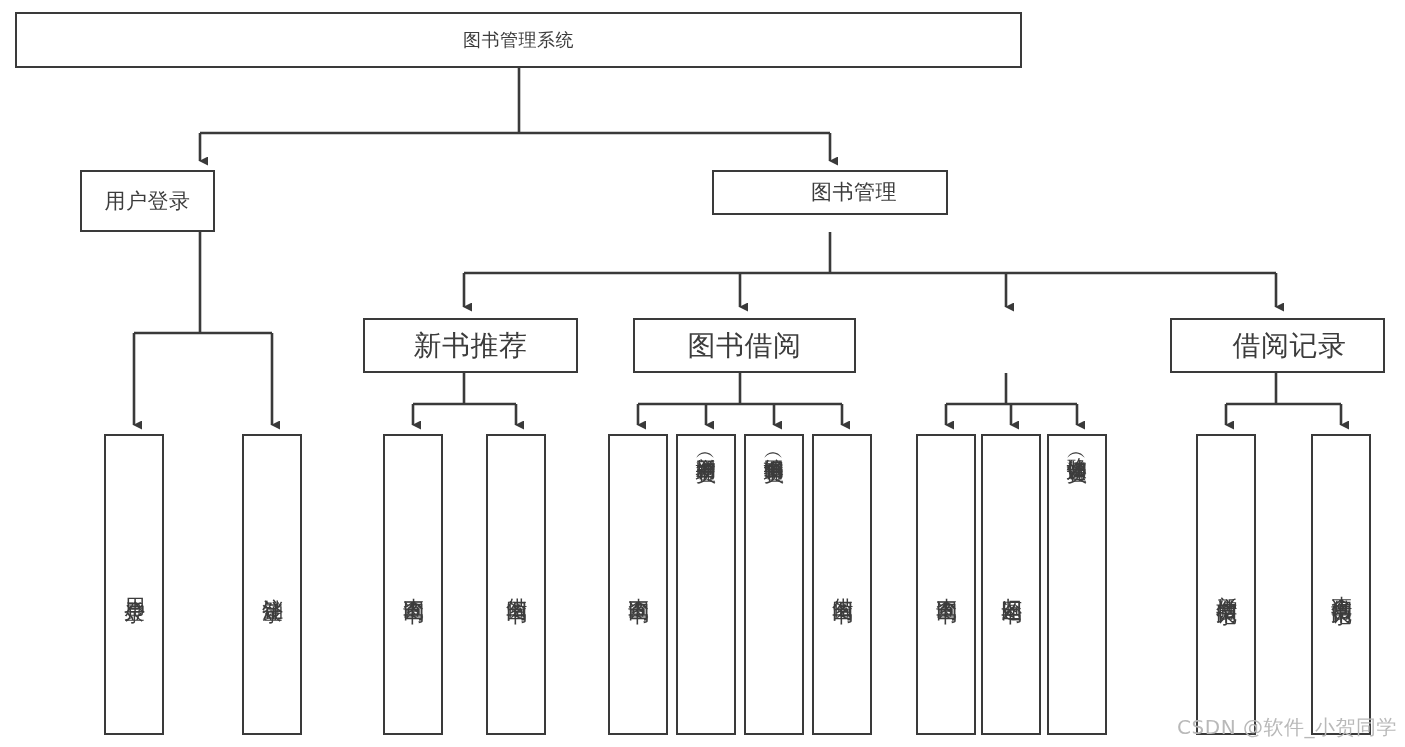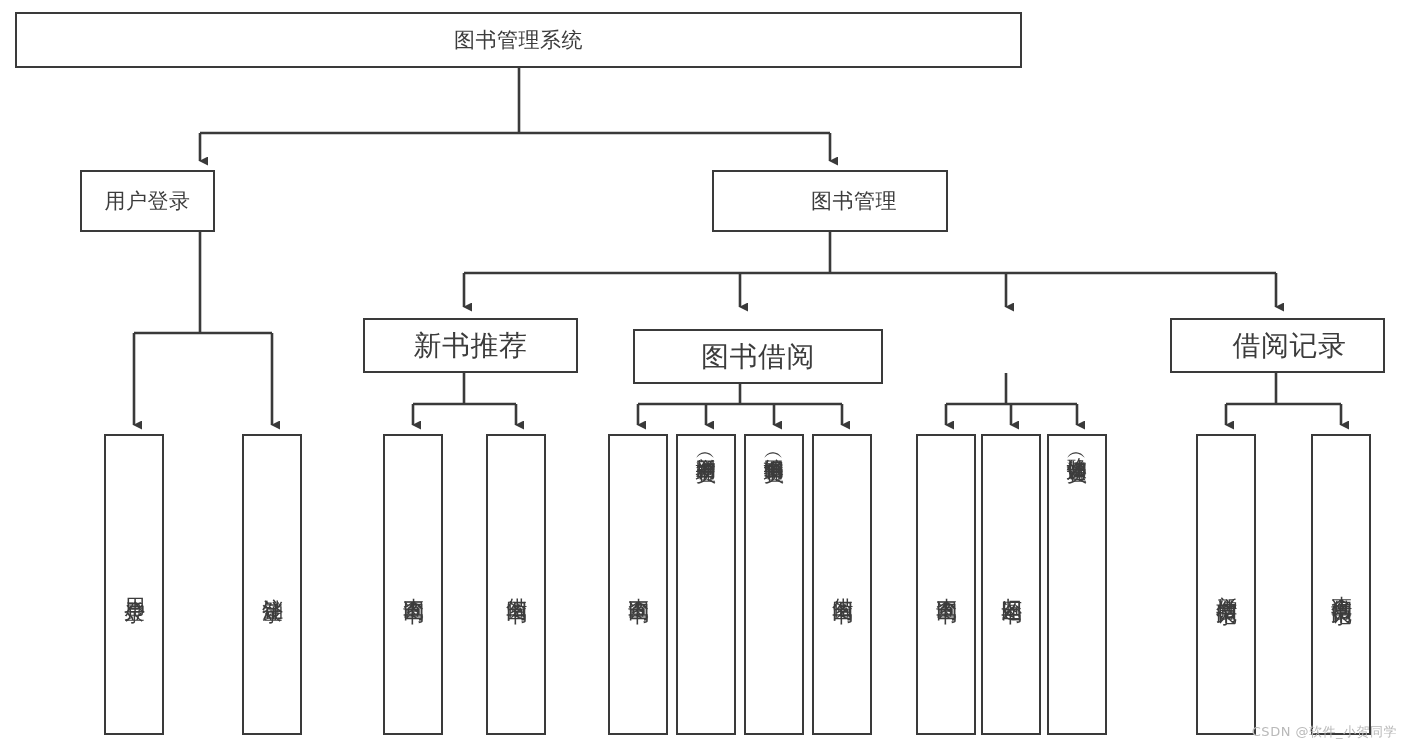--- a/index.html
+++ b/index.html
@@ -37,21 +37,21 @@
   }
   .node-label {
     display: block;
     text-align: center;
     line-height: 1.05;
     letter-spacing: 0.5px;
     color: #3c3c3c;
   }
   
   .node.h .node-label {
-    font-size: 21px;
+    font-size: 18px;
     white-space: nowrap;
   }
   .node.lvl2 .node-label { font-size: 21px; }
   .node.lvl3 .node-label { font-size: 28px; }
   
   .node.v {
     align-items: flex-start;
     justify-content: center;
     padding-top: 6px;
   }
@@ -65,21 +65,21 @@
   }
   .node.v.tall .node-label {
     font-size: 20px;
     letter-spacing: 1px;
   }
   .node.v.mid  { padding-top: 0; align-items: center; }
   .watermark {
     position: absolute;
     right: 8px;
     bottom: 6px;
-    font-size: 13px;
+    font-size: 20px;
     color: #b9b9b9;
     white-space: nowrap;
     letter-spacing: 0.5px;
   }
 </style>
 </head>
 <body>
 
 <div id="diagram-root">
 
@@ -134,29 +134,29 @@
   </svg>
 
   <div class="node h" style="left:15px; top:12px; width:1007px; height:56px;">
     <span class="node-label">图书管理系统</span>
   </div>
 
   <div class="node h lvl2" style="left:80px; top:170px; width:135px; height:62px;">
     <span class="node-label">用户登录</span>
   </div>
 
-  <div class="node h lvl2" style="left:712px; top:170px; width:236px; height:62px;padding-left:48px;">
+  <div class="node h lvl2" style="left:712px; top:170px; width:236px; height:45px;padding-left:48px;">
     <span class="node-label">图书管理</span>
   </div>
 
   <div class="node h lvl3" style="left:363px; top:318px; width:215px; height:55px;">
     <span class="node-label">新书推荐</span>
   </div>
 
-  <div class="node h lvl3" style="left:633px; top:318px; width:250px; height:55px;margin-top:11px;">
+  <div class="node h lvl3" style="left:633px; top:318px; width:223px; height:55px;">
     <span class="node-label">图书借阅</span>
   </div>
 
 
   <div class="node h lvl3" style="left:1170px; top:318px; width:215px; height:55px;padding-left:24px;">
     <span class="node-label">借阅记录</span>
   </div>
 
   <div class="node v mid" style="left:104px; top:434px; width:60px; height:301px;">
     <span class="node-label">用户登录</span>

